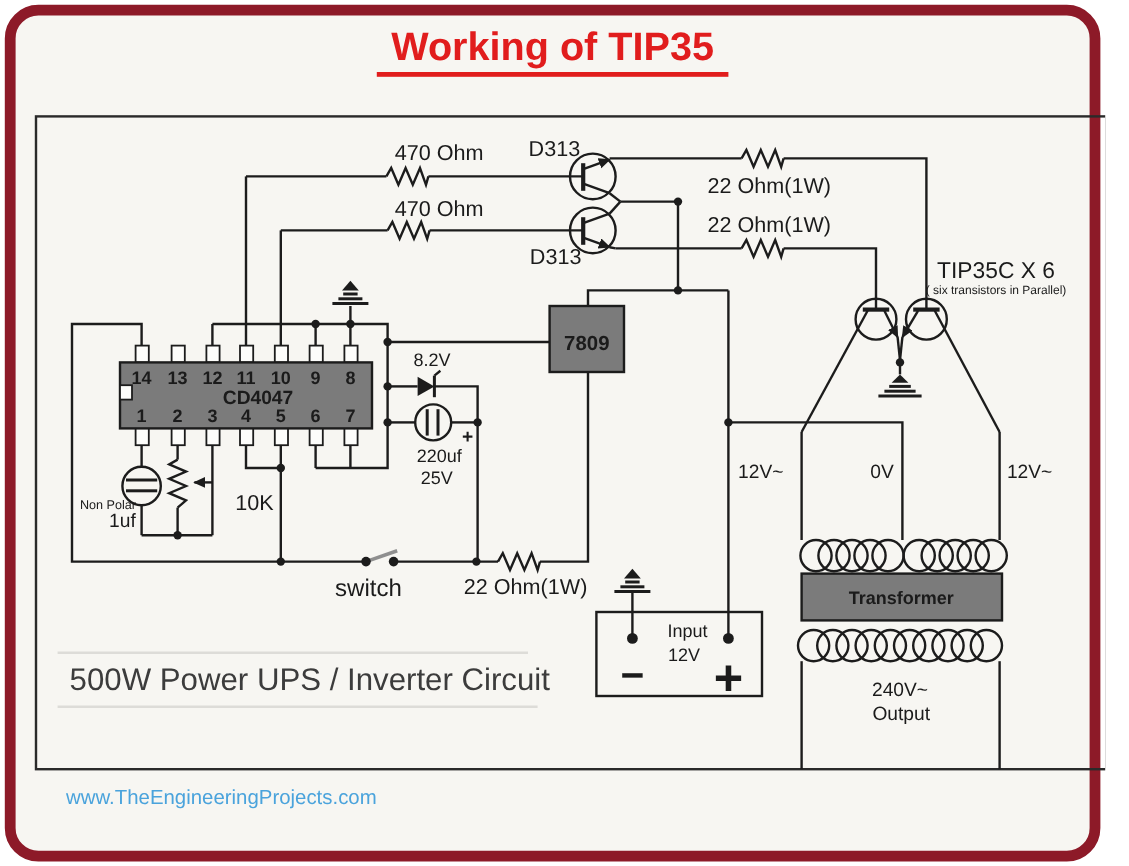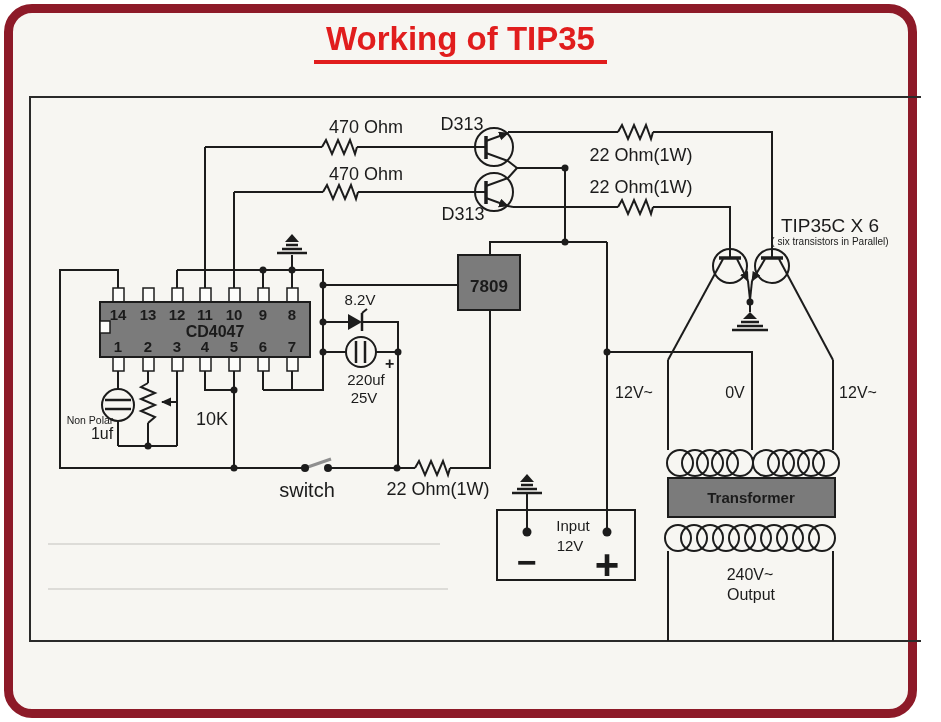--- a/index.html
+++ b/index.html
@@ -303,13 +303,15 @@
       <text x="307" y="497" text-anchor="middle" font-size="20">switch</text>
       <text x="438" y="495" text-anchor="middle">22 Ohm(1W)</text>
       <text x="634" y="398" text-anchor="middle" font-size="16">12V~</text>
       <text x="735" y="398" text-anchor="middle" font-size="16">0V</text>
       <text x="858" y="398" text-anchor="middle" font-size="16">12V~</text>
       <text x="750" y="580" text-anchor="middle" font-size="16">240V~</text>
       <text x="751" y="600" text-anchor="middle" font-size="16">Output</text>
     </g>
   </svg>
 
+  <div class="caption">500W Power UPS / Inverter Circuit</div>
+  <div class="website">www.TheEngineeringProjects.com</div>
 </div>
 
 </body></html>

